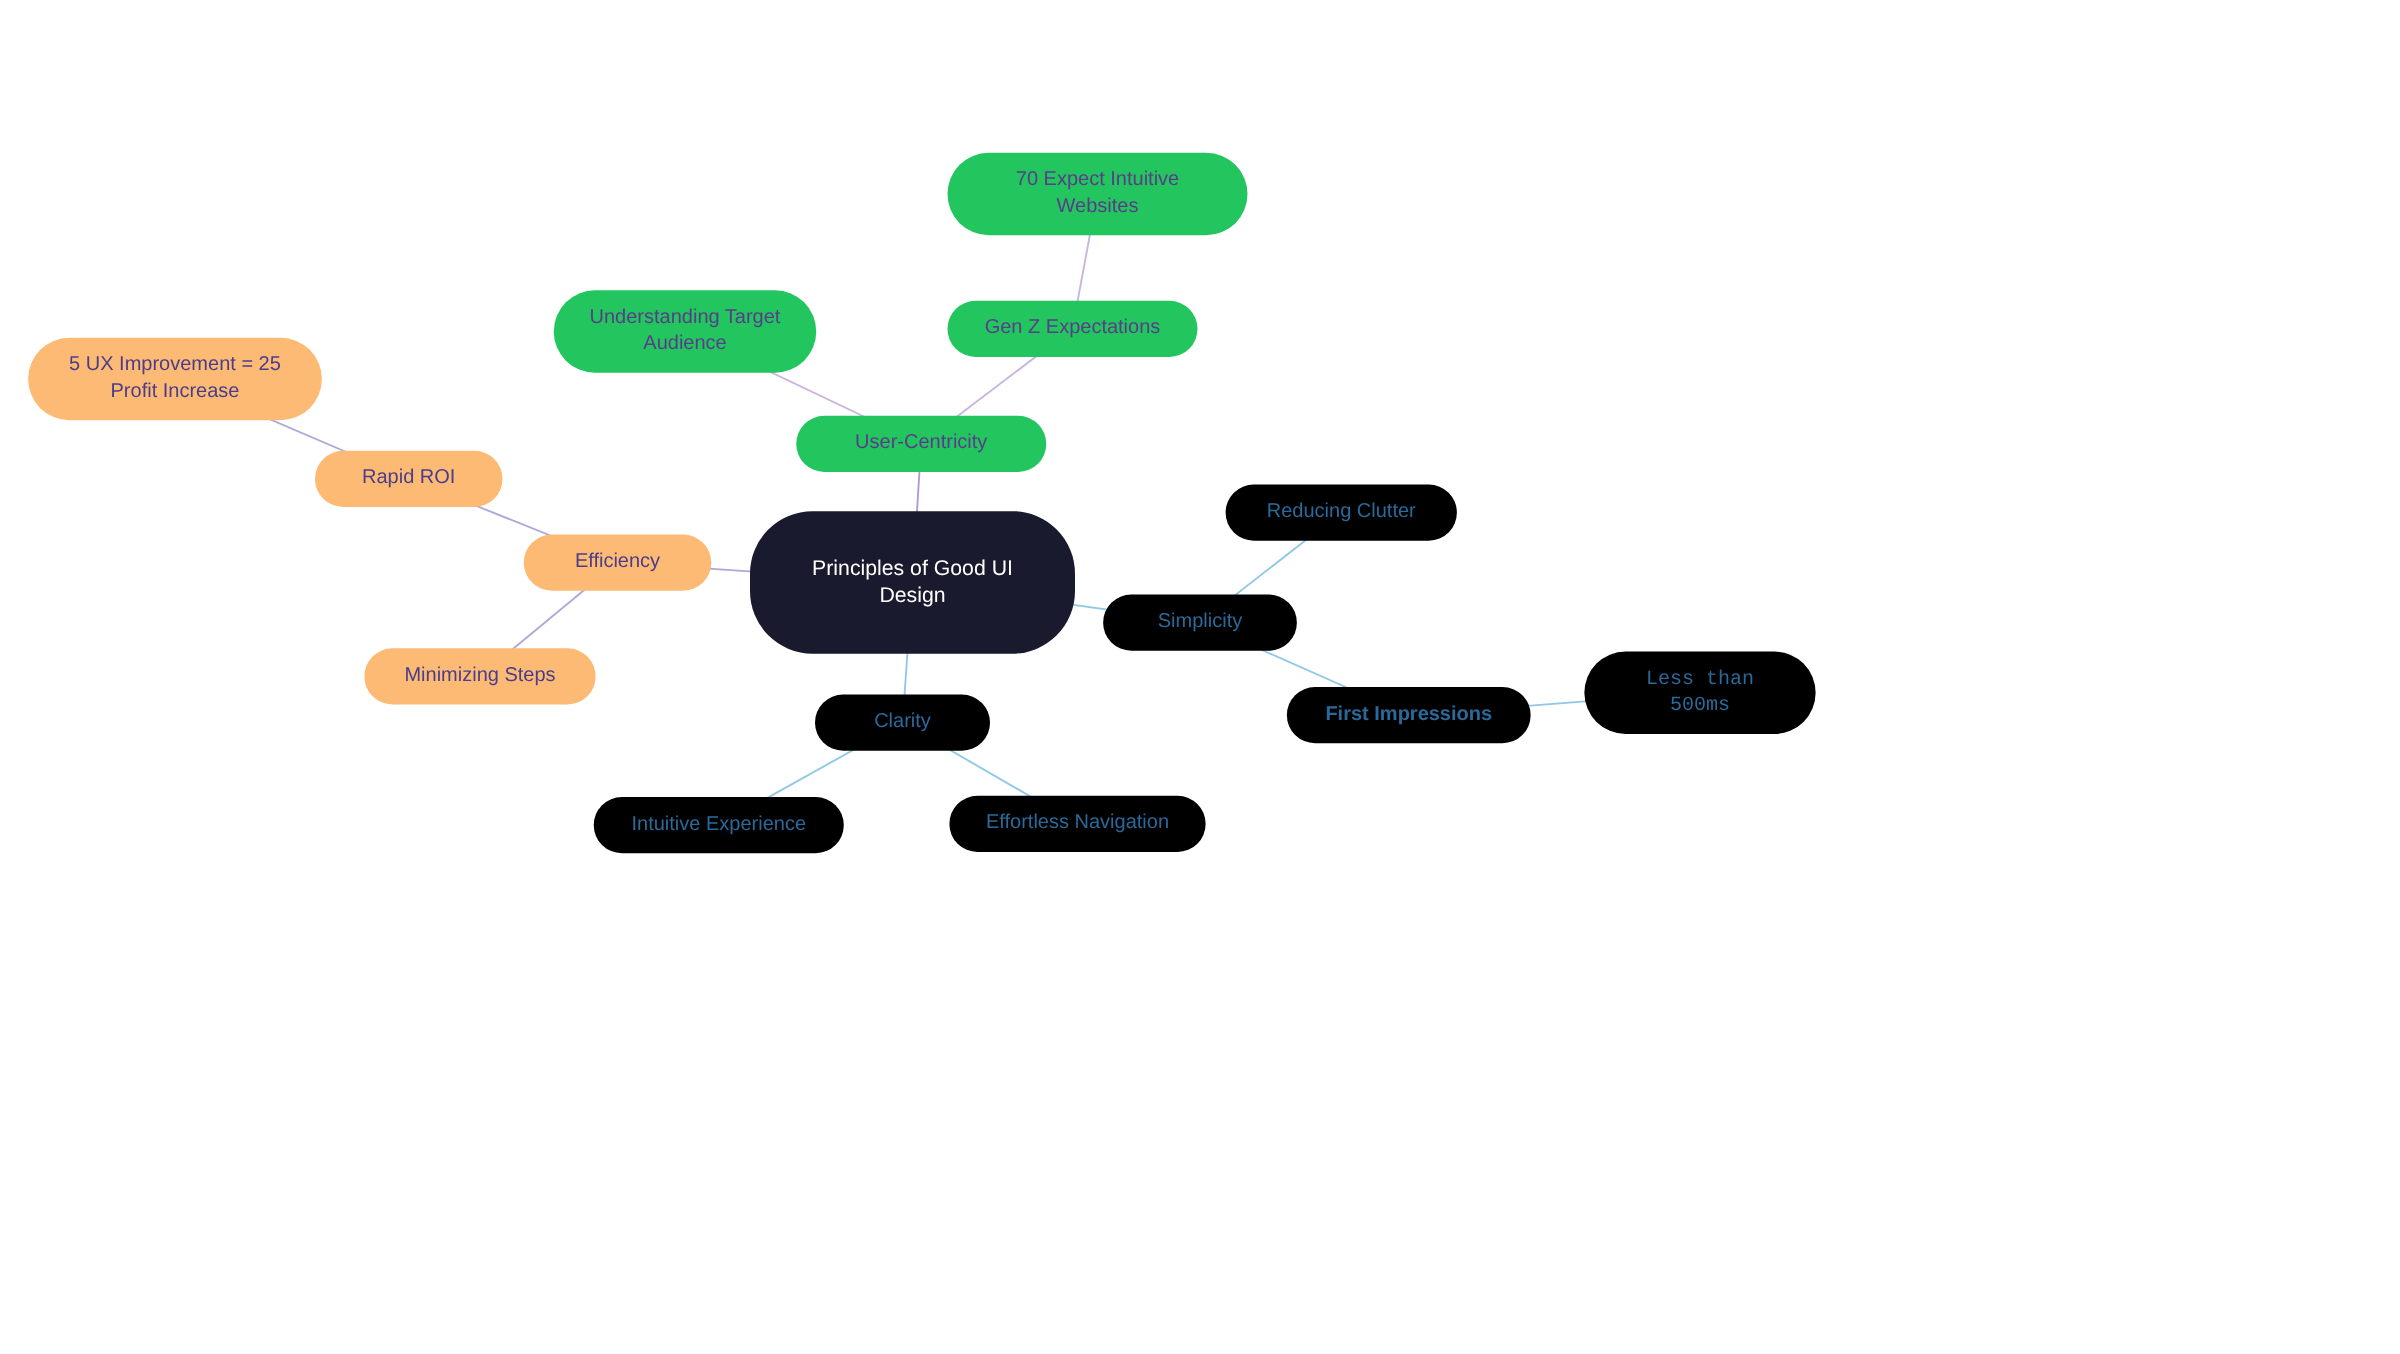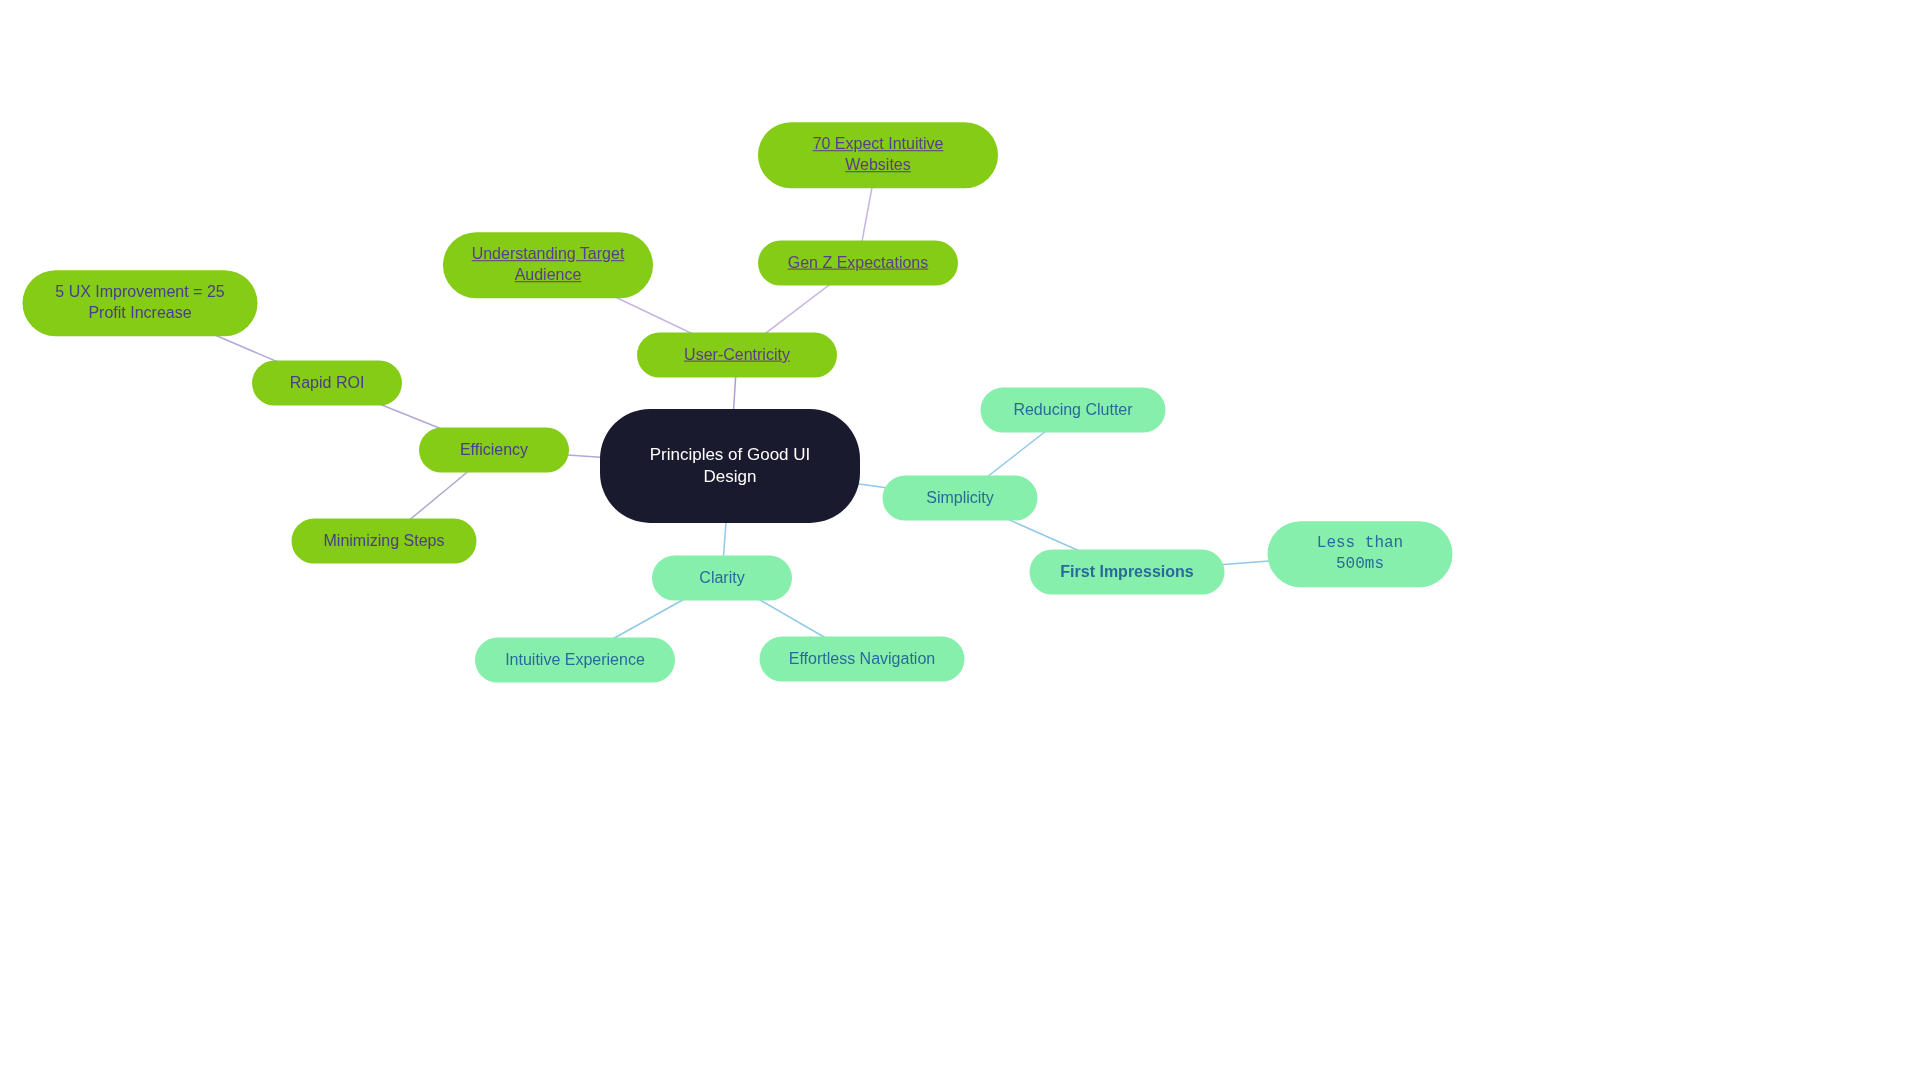--- a/index.html
+++ b/index.html
@@ -34,32 +34,31 @@
     .node-center {
       background: #1a1a2e;
       color: #ffffff;
       font-size: 17px;
       font-weight: 500;
       padding: 35px 32px;
       border-radius: 50px;
       width: 260px;
     }
     .node-purple {
-      background: #84cc16;
+      background: #22c55e;
       color: #5a3d8a;
       border: none;
-      text-decoration: underline;
     }
     .node-lavender {
-      background: #84cc16;
+      background: #fdba74;
       color: #4a3d8a;
       border: none;
     }
     .node-blue {
-      background: #86efac;
+      background: #000000;
       color: #2a6a9a;
       border: none;
     }
   </style>
 </head>
 <body>
 
 <svg id="connections">
     <line x1="730" y1="466" x2="737" y2="355" stroke="#b09cd0" stroke-width="1.5"></line>
     <line x1="737" y1="355" x2="548" y2="265" stroke="#c8b4e0" stroke-width="1.5"></line>

